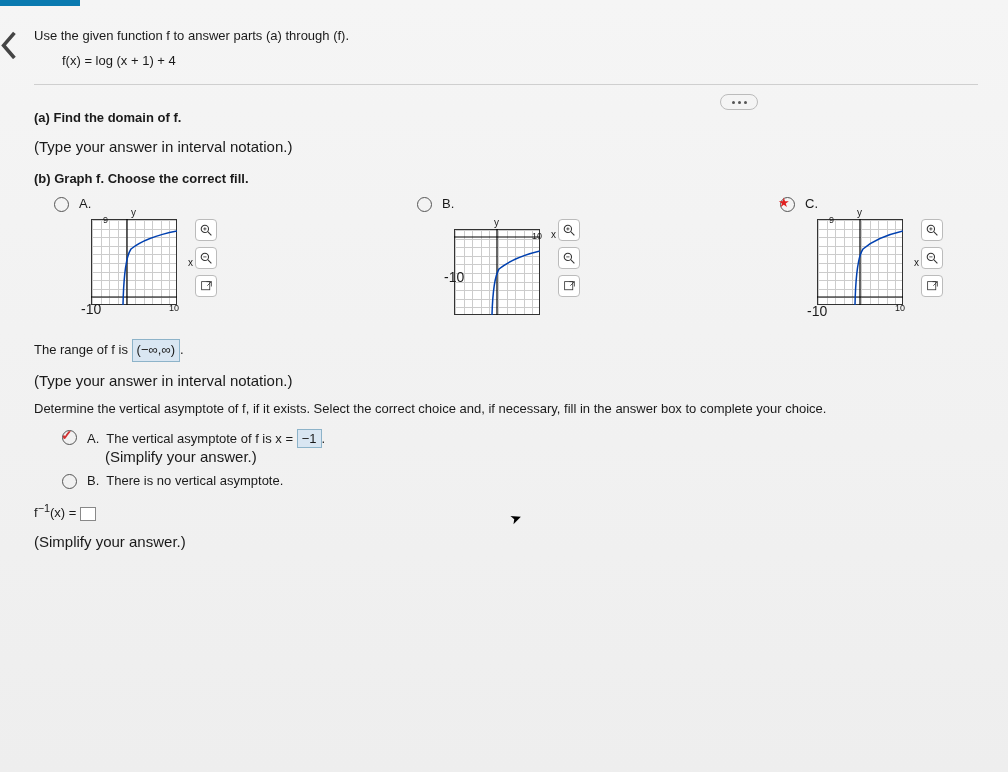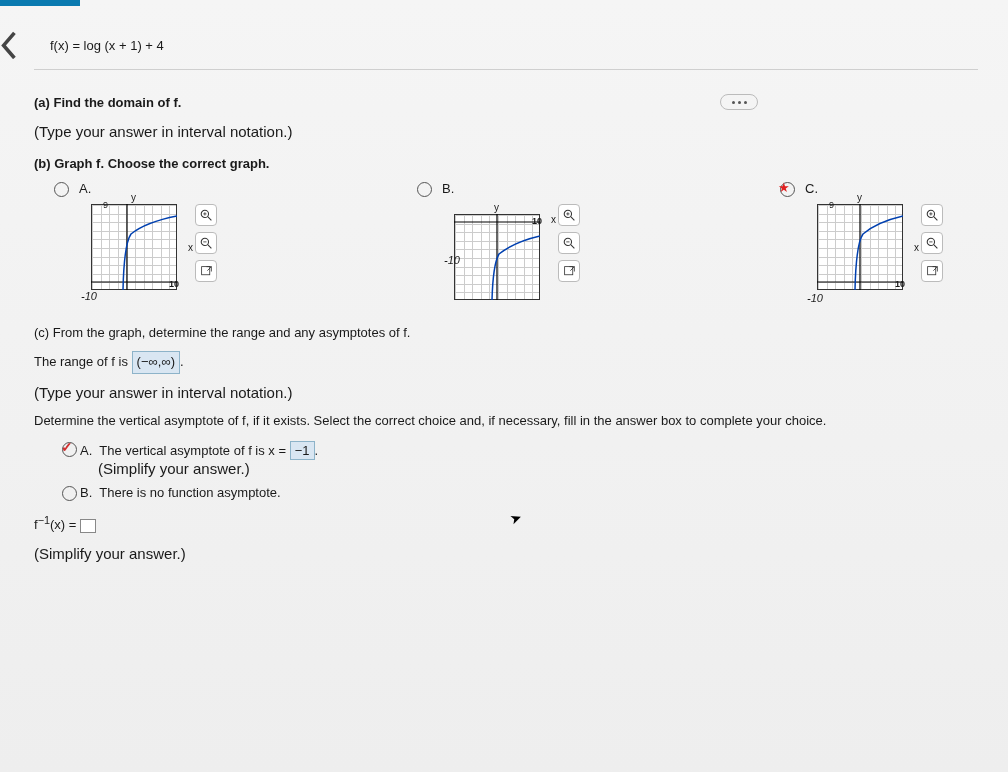--- a/index.html
+++ b/index.html
@@ -18,21 +18,21 @@
     width: 18px; height: 30px;
     display: flex; align-items: center; justify-content: center;
     color: #555;
     font-size: 18px;
   }
   .content {
     padding: 22px 30px 10px 34px;
     color: #1a1a1a;
   }
   .prompt { font-size: 13px; }
-  .formula { font-size: 13px; margin: 10px 0 0 16px; }
+  .formula { font-size: 13px; margin: 10px 0 0 28px; }
   .hr { border: 0; border-top: 1px solid #cfcfcf; margin: 16px 0 24px 0; }
   .dots-pill {
     position: absolute;
     right: 250px; top: 94px;
     width: 38px; height: 16px;
     border: 1px solid #bbb;
     border-radius: 10px;
     display: flex; align-items: center; justify-content: center;
     gap: 3px;
   }
@@ -82,40 +82,40 @@
     left: 12px; top: 8px;
     width: 86px; height: 86px;
     background:
       repeating-linear-gradient(to right, #ccc 0 1px, transparent 1px 8.6px),
       repeating-linear-gradient(to bottom, #ccc 0 1px, transparent 1px 8.6px),
       #fff;
     border: 1px solid #333;
   }
   .graph .ylab { position: absolute; left: 52px; top: -4px; font-size: 10px; }
   .graph .xlab { position: absolute; right: -4px; top: 46px; font-size: 10px; }
-  .graph .xmin { position: absolute; left: 2px; bottom: 2px; font-size: 11px; font-style: italic; }
-  .graph .xmax { position: absolute; right: 10px; bottom: 17px; font-size: 9px; font-weight: bold; }
+  .graph .xmin { position: absolute; left: 2px; bottom: 2px; font-size: 14px; }
+  .graph .xmax { position: absolute; right: 10px; bottom: 8px; font-size: 9px; }
   .graph .ymax { position: absolute; left: 24px; top: 4px; font-size: 9px; }
   .graph-a .xmin { bottom: 4px; }
   .graph-b .graph-grid { left: 12px; top: 18px; }
   .graph-b .xmin { left: 2px; top: 58px; }
   .graph-b .xmax { right: 10px; top: 20px; }
   .side-btns { display: flex; flex-direction: column; gap: 6px; margin-top: 8px; }
   .sbtn {
     width: 22px; height: 22px;
     border: 1px solid #bbb;
     border-radius: 4px;
     background: #fff;
     display: flex; align-items: center; justify-content: center;
     font-size: 13px;
     cursor: pointer;
   }
   .sbtn svg { width: 13px; height: 13px; }
   .subchoices { margin: 10px 0 10px 28px; }
-  .subchoice { display: flex; gap: 3px; margin-bottom: 8px; font-size: 13px; align-items: flex-start; }
+  .subchoice { display: flex; gap: 10px; margin-bottom: 8px; font-size: 13px; align-items: flex-start; }
   .tick {
     width: 15px; height: 15px;
     border: 1.5px solid #555;
     border-radius: 50%;
     position: relative;
     margin-top: 1px;
   }
   .tick.selred::before {
     content: '✓'; position: absolute;
     left: -2px; top: -4px;
@@ -140,36 +140,37 @@
 <body>
 
 <div class="top-bar"></div>
 <div class="back-btn">
   <svg viewBox="0 0 10 16">
       <path d="M8 1 L2 8 L8 15" stroke="#444" stroke-width="2" fill="none"></path>
     </svg>
 </div>
 
 <div class="content">
+  <p class="prompt">Use the given function f to answer parts (a) through (f).</p>
   <p class="formula">f(x) = log (x + 1) + 4</p>
   <hr class="hr">
 
   <div class="dots-pill">
     <span></span>
       <span></span>
       <span></span>
   </div>
 
   <div class="section">
     <p><b>(a) Find the domain of f.</b></p>
     <p class="hint">(Type your answer in interval notation.)</p>
   </div>
 
   <div class="section">
-    <p><b>(b) Graph f. Choose the correct graph.</b></p>
+    <p><b>(b) Graph f. Choose the correct fill.</b></p>
     <div class="choices-row">
 
       <div class="choice-item">
         <span class="radio"></span>
         <div>
           <div class="choice-label">A.</div>
           <div class="graph-wrap">
             <div class="graph graph-a">
               <div class="graph-grid"></div>
               <svg class="curve" style="left:12px; top:8px;" width="86" height="86" viewBox="0 0 86 86">
@@ -298,21 +299,20 @@
                   </svg>
                 </div>
             </div>
           </div>
         </div>
       </div>
     </div>
   </div>
 
   <div class="section">
-    <p>(c) From the graph, determine the range and any asymptotes of f.</p>
     <p>
       <span>The range of f is</span>
       <span class="answer-box">(−∞,∞)</span><span>.</span>
     </p>
     <p class="hint">(Type your answer in interval notation.)</p>
     <p>Determine the vertical asymptote of f, if it exists. Select the correct choice and, if necessary, fill in the answer box to complete your choice.</p>
 
     <div class="subchoices">
       <div class="subchoice">
         <span class="tick selred"></span>
@@ -320,21 +320,21 @@
           <span>A.</span>&nbsp;
           <span>The vertical asymptote of f is x =</span>
           <span class="answer-box">−1</span><span>.</span>
           <div class="hint" style="margin-left:18px;">(Simplify your answer.)</div>
         </div>
       </div>
       <div class="subchoice">
         <span class="radio"></span>
         <div>
           <span>B.</span>&nbsp;
-          <span>There is no function asymptote.</span>
+          <span>There is no vertical asymptote.</span>
         </div>
       </div>
     </div>
   </div>
 
   <div class="section">
     <p>
       <span>f</span><sup>−1</sup><span>(x) =</span>
       <span class="empty-input"></span>
     </p>

